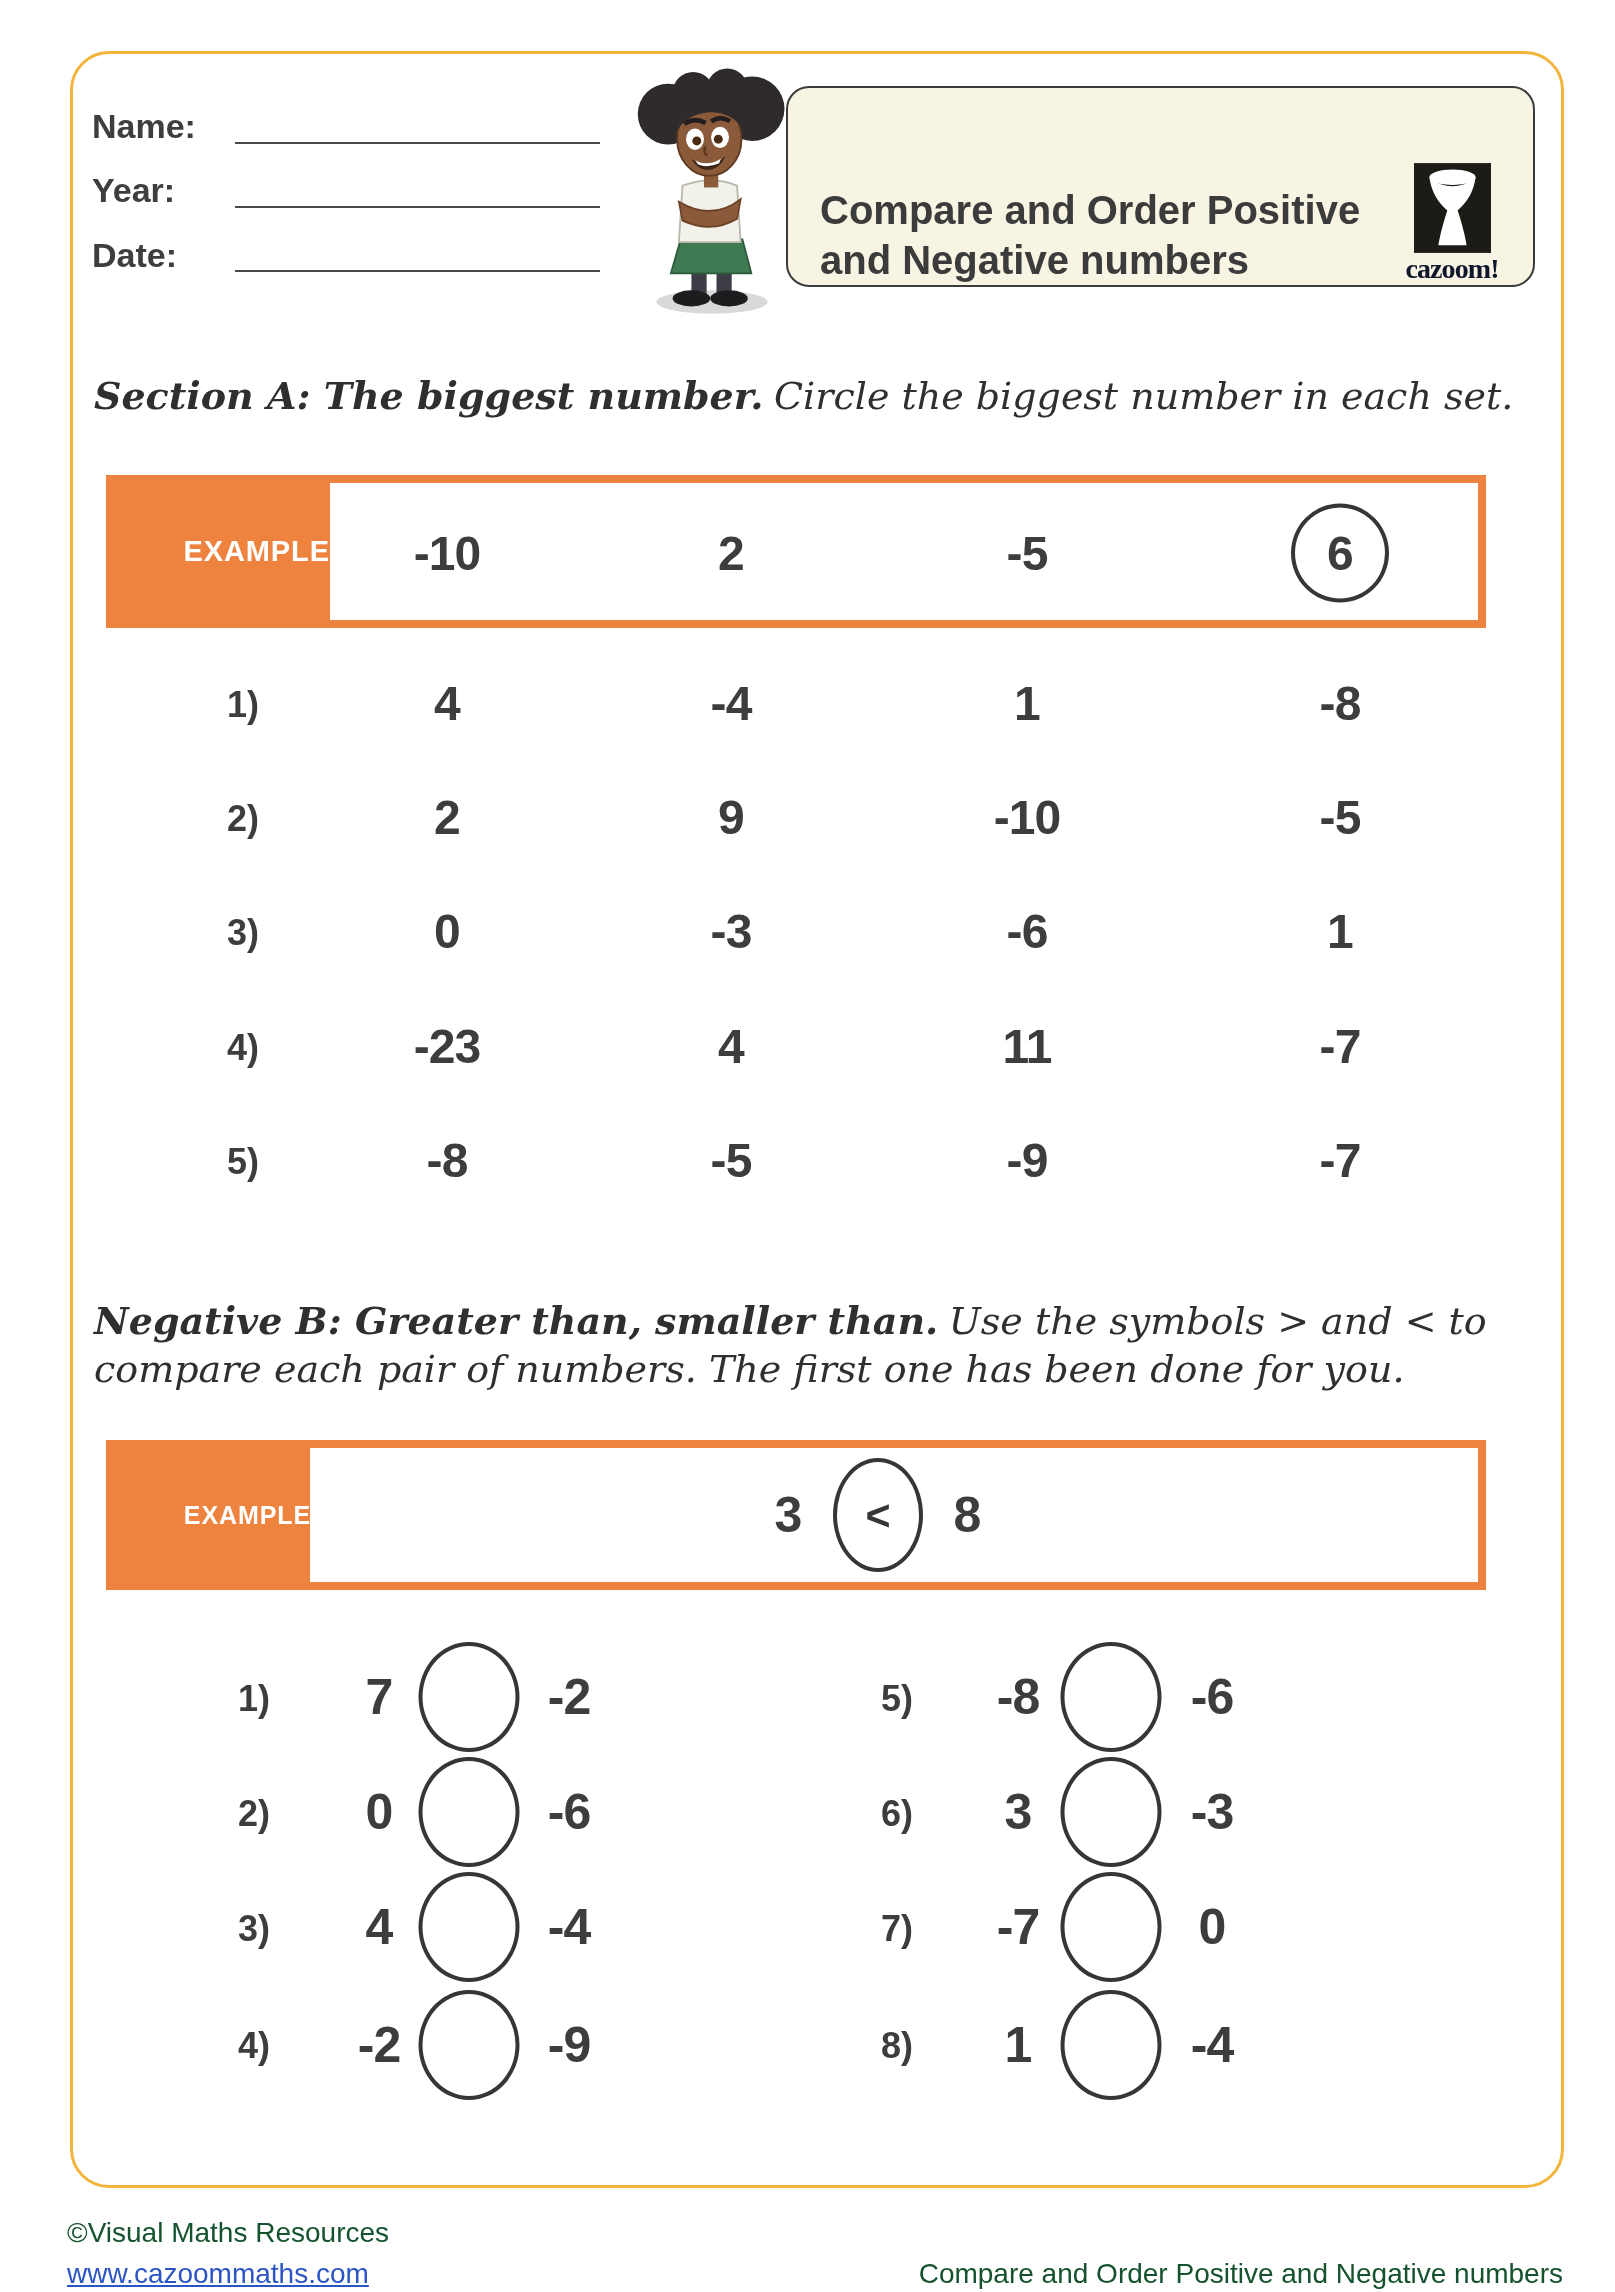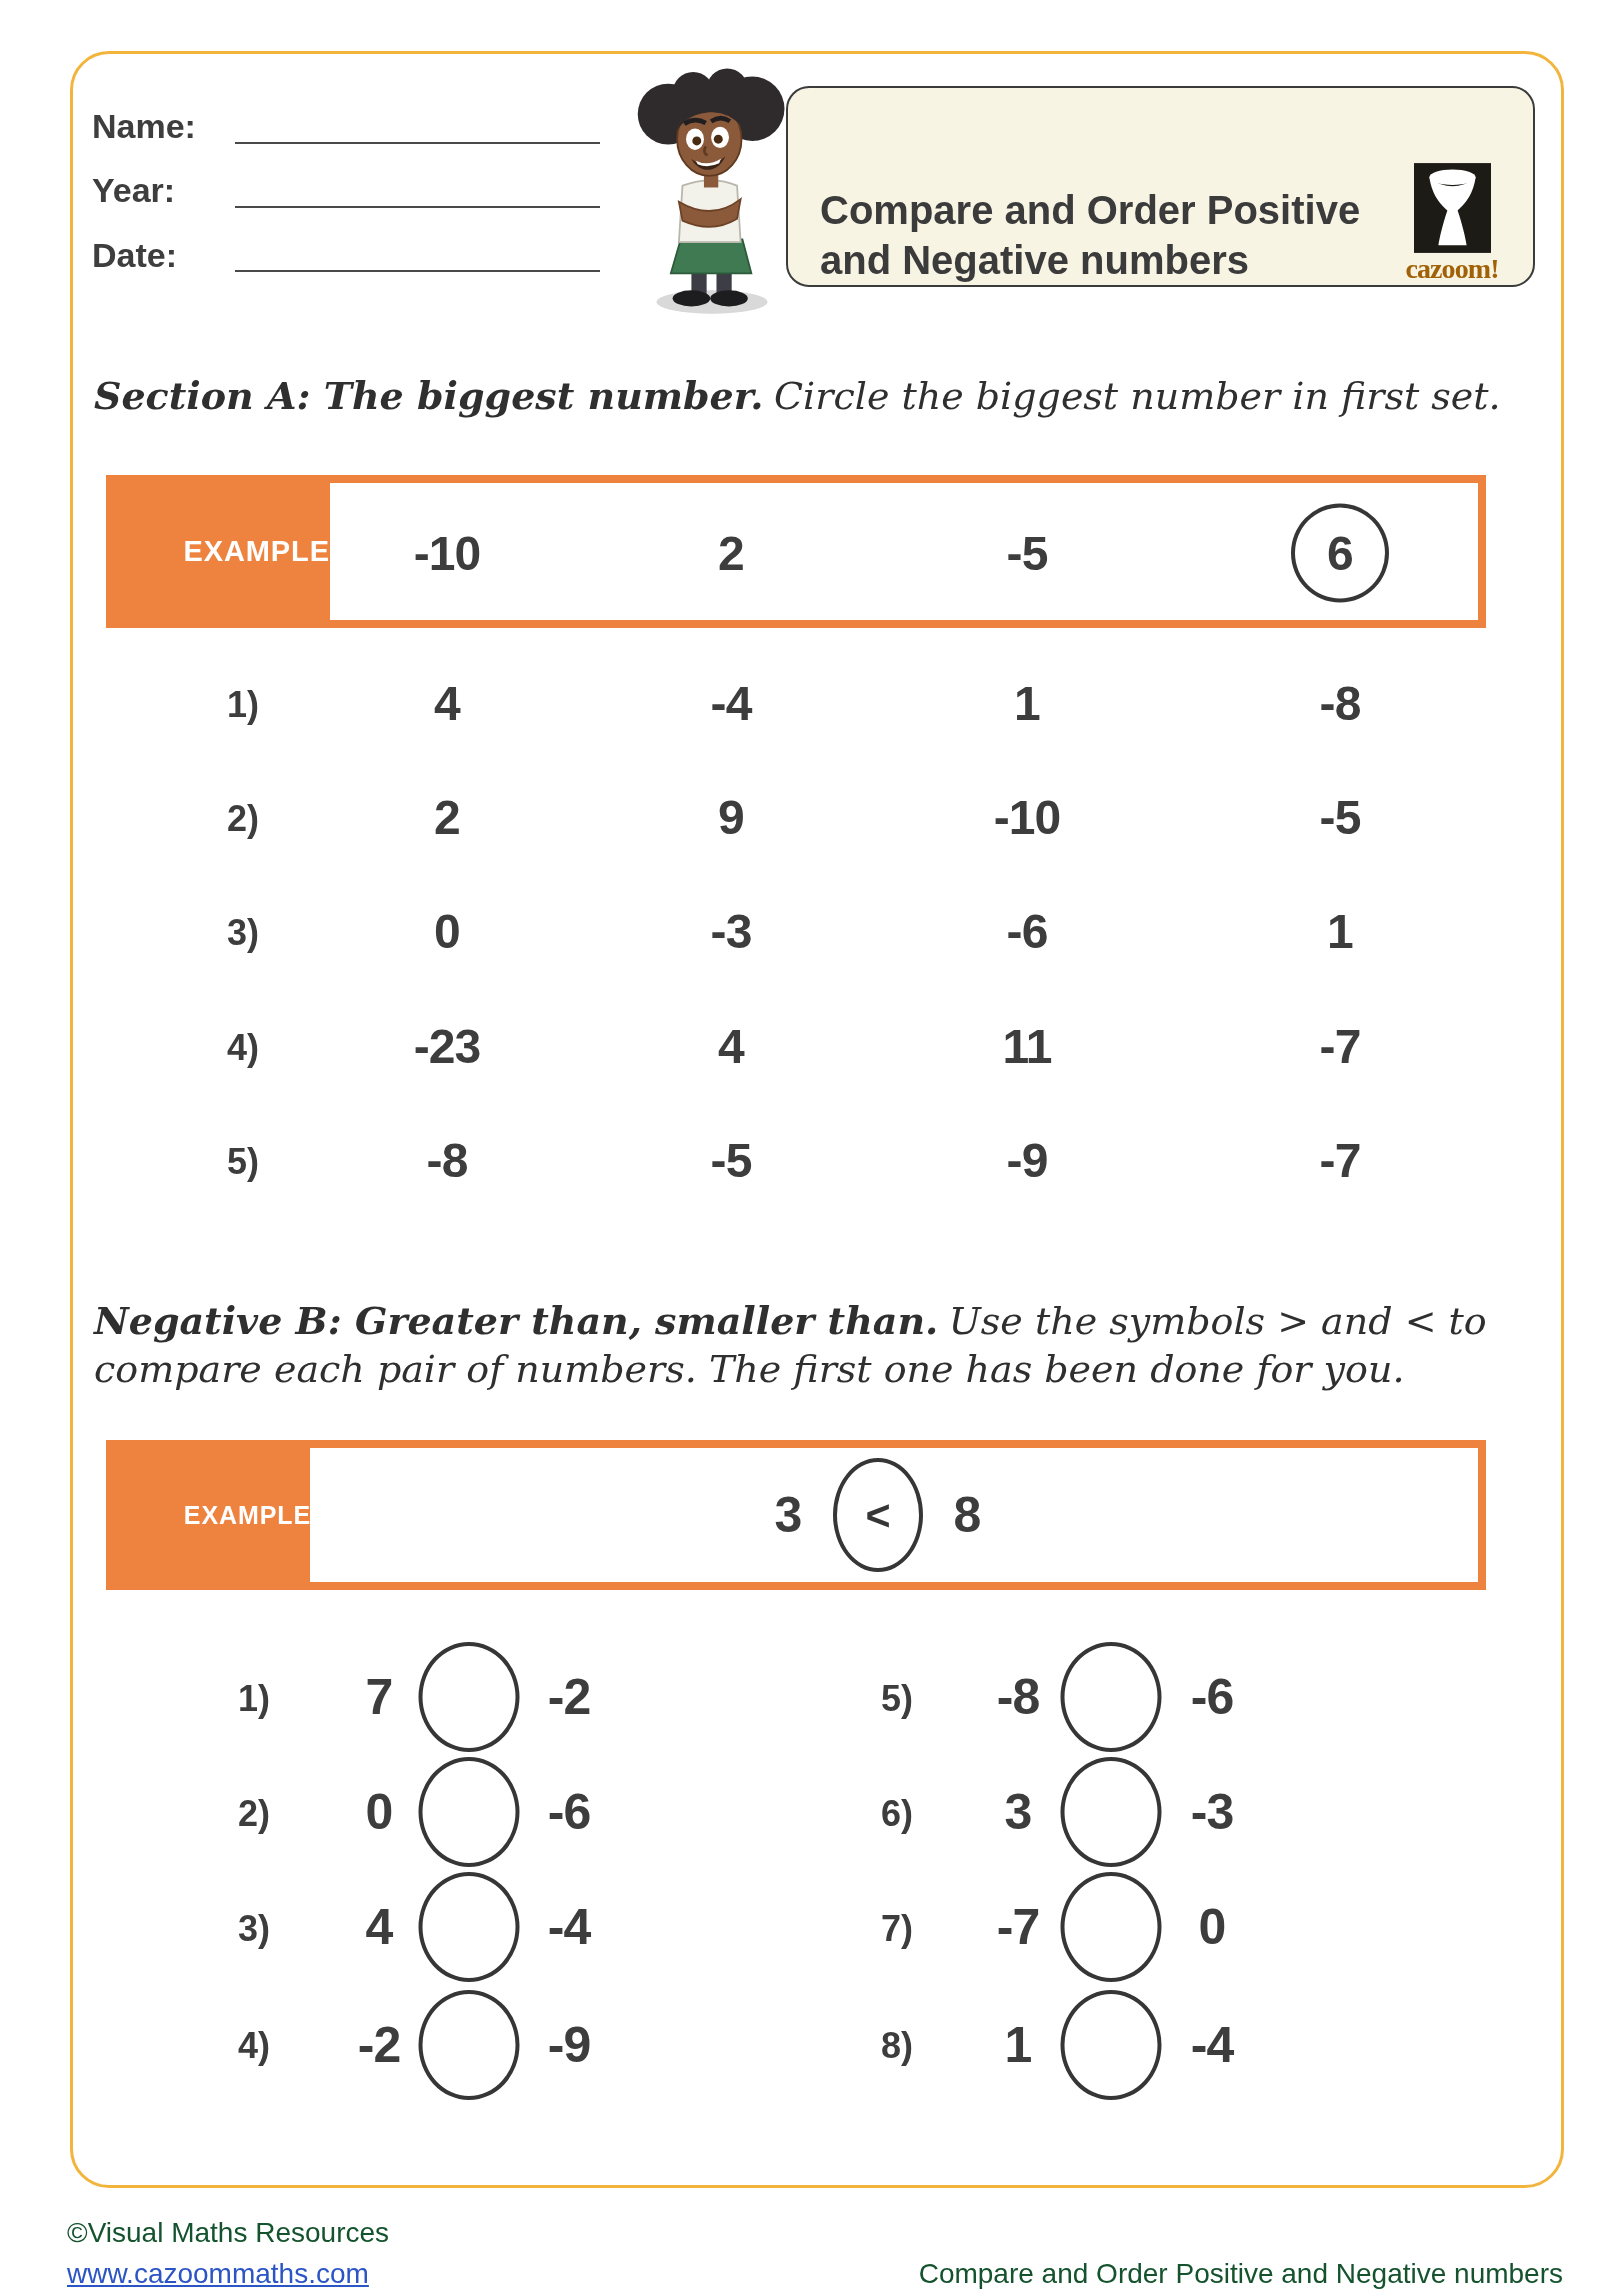--- a/index.html
+++ b/index.html
@@ -13,21 +13,21 @@
 
   
   .field-label{font-weight:bold;font-size:34px;color:#3e3e3e;}
   .field-line{height:0;border-bottom:2.7px solid #4a4a4a;}
 
   
   .title-box{left:786px;top:86px;width:745px;height:197px;background:#F8F4E4;border:2.7px solid #3b3b3b;border-radius:23px;display:flex;align-items:flex-end;}
   .title-text{margin-left:32px;font-weight:bold;font-size:40px;line-height:50px;color:#3b3b3b;flex:1;}
   .logo-wrap{width:116px;margin-right:23px;text-align:center;}
   .logo-mark{display:block;margin:0 auto;}
-  .logo-word{font-family:"Liberation Serif",serif;font-weight:bold;font-size:28px;color:#a16207;letter-spacing:-0.9px;}
+  .logo-word{font-family:"Liberation Serif",serif;font-weight:bold;font-size:28px;color:#0f172a;letter-spacing:-0.9px;}
 
   
   .heading{font-size:38px;line-height:48px;color:#2f2f2f;}
   .h-bold{font-family:"DejaVu Serif",serif;font-style:italic;font-weight:bold;}
   .h-italic{font-family:"DejaVu Serif",serif;font-style:italic;}
 
   
   .ex-box{background:#EE8340;}
   .ex-inner{position:absolute;background:#ffffff;}
   .ex-label{position:absolute;left:0;top:0;height:100%;display:flex;align-items:center;justify-content:center;
@@ -96,21 +96,21 @@
         <rect width="60" height="70" fill="#1d1b16"></rect>
         <ellipse cx="30" cy="11" rx="18" ry="6" fill="#ffffff"></ellipse>
         <path d="M12 11 C14 26 22 33 26 37 C22 49 20 58 19 64 L41 64 C40 58 38 49 34 37 C38 33 46 26 48 11 C42 16 36 18 30 18 C24 18 18 16 12 11 Z" fill="#ffffff"></path>
       </svg>
       <div class="logo-word">cazoom!</div>
     </div>
   </div>
 
   <div class="abs heading" style="left:94px;top:372px;width:1424px;">
     <span class="h-bold">Section A: The biggest number.</span>
-    <span class="h-italic">Circle the biggest number in first set.</span>
+    <span class="h-italic">Circle the biggest number in each set.</span>
   </div>
 
   <div class="abs ex-box" style="left:106px;top:475px;width:1380px;height:153px;">
     <div class="ex-inner" style="left:224px;top:8px;right:8px;bottom:8px;"></div>
     <div class="ex-label" style="width:224px;">EXAMPLE:</div>
   </div>
   <div class="ctr bignum" style="left:447px;top:553px;">-10</div>
   <div class="ctr bignum" style="left:731px;top:553px;">2</div>
   <div class="ctr bignum" style="left:1027px;top:553px;">-5</div>
   <div class="ctr circle flex" style="left:1340px;top:553px;width:90px;height:91px;">

